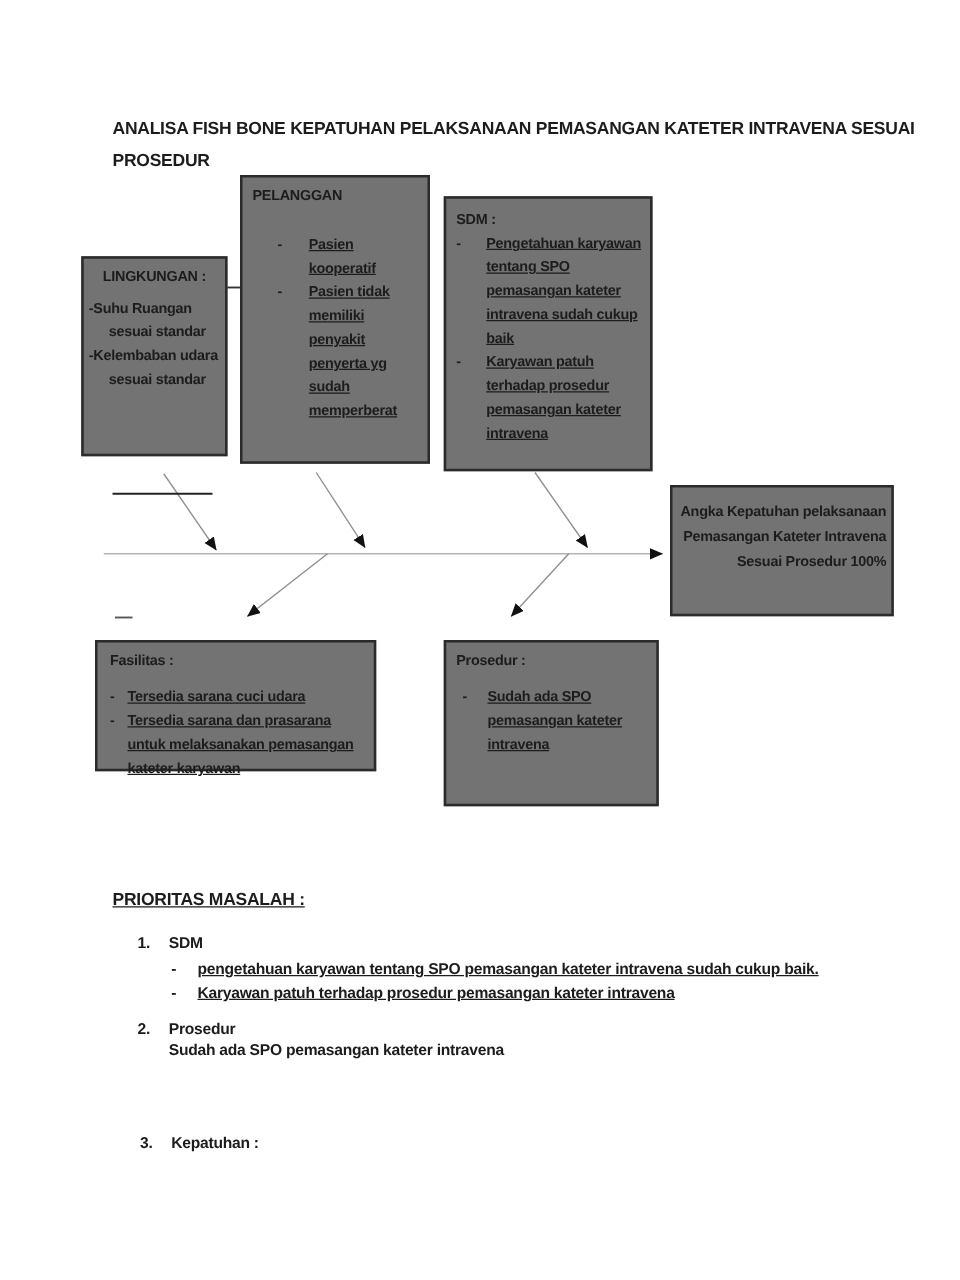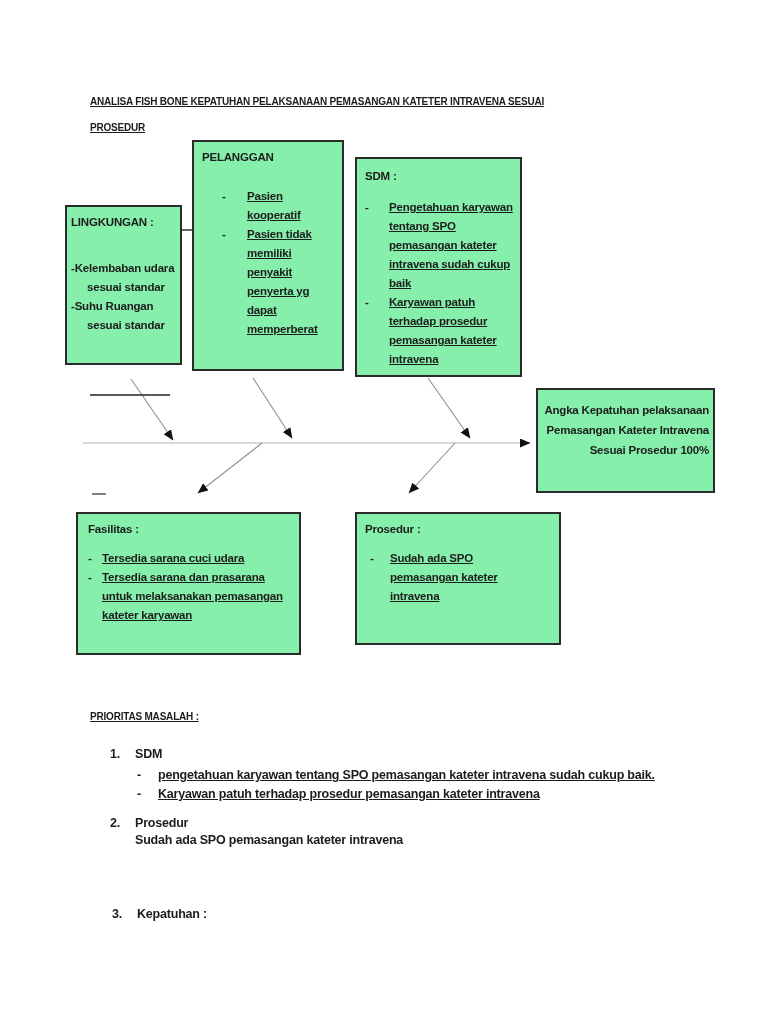--- a/index.html
+++ b/index.html
@@ -12,68 +12,67 @@
     font-family: "Liberation Sans", sans-serif;
     color: #1c1c1c;
     overflow: hidden;
   }
   .overlay { position: absolute; left: 0; top: 0; width: 768px; height: 1024px; }
 
   
   .doc-title { position: absolute; left: 90px; top: 89px; width: 600px; }
   .doc-title .tline {
     display: table;
-    font-size: 10px; font-weight: bold;
+    font-size: 14px; font-weight: bold;
     line-height: 26px; letter-spacing: -0.2px;
-    text-decoration: underline;
     white-space: nowrap;
   }
 
   
   .cbox {
     position: absolute;
     border: 2px solid #2b2b2b;
-    background: #86efac;
+    background: #737373;
     font-size: 11.5px; font-weight: bold;
     line-height: 19px; letter-spacing: -0.2px;
   }
   .cbox .bhead { line-height: 19px; }
   .bullet { display: flex; align-items: flex-start; }
   .bullet .dash { flex: 0 0 auto; }
   .bullet .btxt { flex: 1 1 auto; text-decoration: underline; }
 
   #box-lingkungan { left: 65px; top: 205px; width: 117px; height: 160px; padding: 6px 4px 0 4px; }
-  #box-lingkungan .bhead { text-align: left; margin-bottom: 27px; }
+  #box-lingkungan .bhead { text-align: center; margin-bottom: 6px; }
   .ling-item { padding-left: 16px; text-indent: -16px; }
 
   #box-pelanggan { left: 192px; top: 140px; width: 152px; height: 231px; padding: 6px 6px 0 8px; }
   #box-pelanggan .bhead { margin-bottom: 20px; }
   #box-pelanggan .dash { margin-left: 20px; width: 25px; }
 
   #box-sdm { left: 355px; top: 157px; width: 167px; height: 220px; padding: 8px 6px 0 8px; }
-  #box-sdm .bhead { margin-bottom: 12px; }
+  #box-sdm .bhead { margin-bottom: 0; }
   #box-sdm .dash { width: 24px; }
 
   #box-effect {
     left: 536px; top: 388px; width: 179px; height: 105px;
     padding: 10px 4px 0 4px; text-align: right; line-height: 20px;
   }
 
-  #box-fasilitas { left: 76px; top: 512px; width: 225px; height: 143px; padding: 6px 6px 0 10px; }
+  #box-fasilitas { left: 76px; top: 512px; width: 225px; height: 105px; padding: 6px 6px 0 10px; }
   #box-fasilitas .bhead { margin-bottom: 10px; }
   #box-fasilitas .dash { width: 14px; }
 
-  #box-prosedur { left: 355px; top: 512px; width: 206px; height: 133px; padding: 6px 20px 0 8px; }
+  #box-prosedur { left: 355px; top: 512px; width: 172px; height: 133px; padding: 6px 20px 0 8px; }
   #box-prosedur .bhead { margin-bottom: 10px; }
   #box-prosedur .dash { margin-left: 5px; width: 20px; }
 
   
   .pr-head {
     position: absolute; left: 90px; top: 711px;
-    font-size: 10px; font-weight: bold; letter-spacing: -0.2px;
+    font-size: 14px; font-weight: bold; letter-spacing: -0.2px;
     text-decoration: underline; white-space: nowrap;
   }
   .pr-row { position: absolute; display: flex; font-size: 12.5px; font-weight: bold; letter-spacing: -0.2px; white-space: nowrap; }
   .pr-num { flex: 0 0 25px; }
   #pr-item-1 { left: 110px; top: 747px; }
   #pr-bullets { position: absolute; left: 137px; top: 766px; width: 560px; }
   #pr-bullets .bullet { font-size: 12.5px; font-weight: bold; letter-spacing: -0.2px; line-height: 19px; white-space: nowrap; }
   #pr-bullets .dash { width: 21px; }
   #pr-item-2 { left: 110px; top: 816px; }
   #pr-body-2 { position: absolute; left: 135px; top: 833px; font-size: 12.5px; font-weight: bold; letter-spacing: -0.2px; white-space: nowrap; }
@@ -106,33 +105,33 @@
     <line x1="92" y1="494" x2="106" y2="494" stroke="#555555" stroke-width="1.5"></line>
   </svg>
 
   <div class="doc-title">
     <div class="tline">ANALISA  FISH BONE KEPATUHAN PELAKSANAAN PEMASANGAN KATETER INTRAVENA SESUAI</div>
     <div class="tline">PROSEDUR</div>
   </div>
 
   <div class="cbox" id="box-lingkungan">
     <div class="bhead">LINGKUNGAN :</div>
+    <div class="ling-item"><span class="dash">-</span><span>Suhu Ruangan sesuai standar</span></div>
     <div class="ling-item"><span class="dash">-</span><span>Kelembaban udara sesuai standar</span></div>
-    <div class="ling-item"><span class="dash">-</span><span>Suhu Ruangan sesuai standar</span></div>
   </div>
 
   <div class="cbox" id="box-pelanggan">
     <div class="bhead">PELANGGAN</div>
     <div class="bullet">
       <span class="dash">-</span>
       <span class="btxt">Pasien kooperatif</span>
     </div>
     <div class="bullet">
       <span class="dash">-</span>
-      <span class="btxt">Pasien tidak memiliki penyakit penyerta yg dapat memperberat</span>
+      <span class="btxt">Pasien tidak memiliki penyakit penyerta yg sudah memperberat</span>
     </div>
   </div>
 
   <div class="cbox" id="box-sdm">
     <div class="bhead">SDM :</div>
     <div class="bullet">
       <span class="dash">-</span>
       <span class="btxt">Pengetahuan karyawan tentang SPO pemasangan kateter intravena  sudah cukup baik</span>
     </div>
     <div class="bullet">

